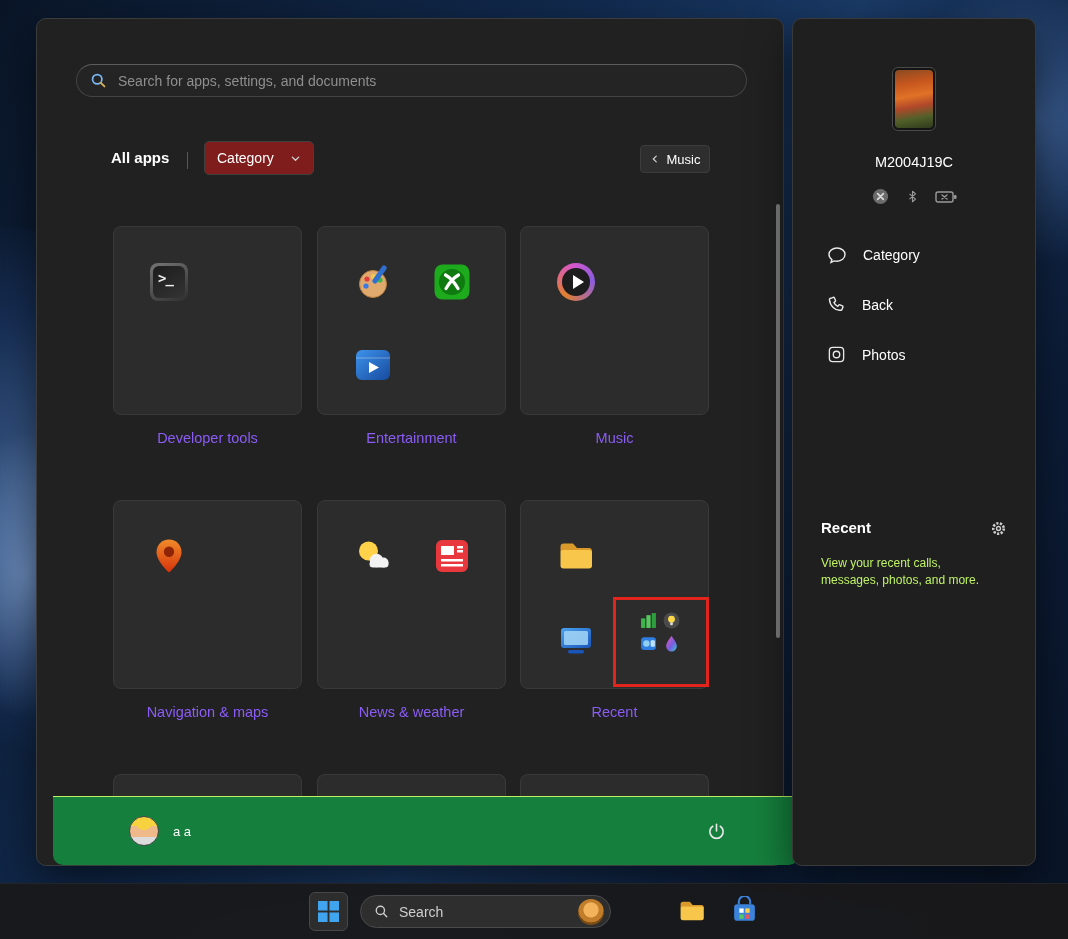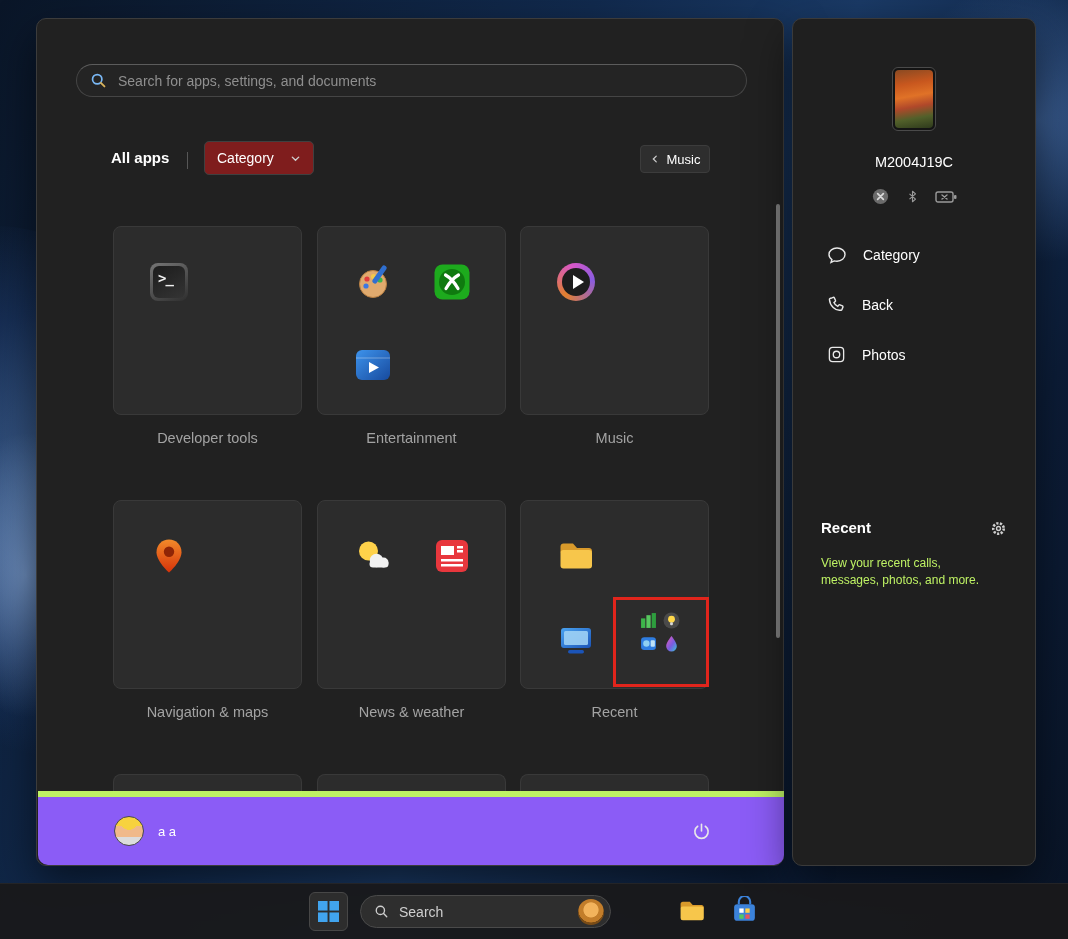--- a/index.html
+++ b/index.html
@@ -37,21 +37,21 @@
   .back-btn{position:absolute;left:603px;top:126px;width:70px;height:28px;box-sizing:border-box;
     background:#2e2e2e;border:1px solid #3c3c3c;border-radius:4px;display:flex;align-items:center;
     justify-content:center;gap:7px;color:#fff;font-size:13px;}
 
   .tile{position:absolute;width:189px;height:189px;box-sizing:border-box;background:#2c2c2c;
     border:1px solid #393939;border-radius:8px;}
   .t1{left:76px;top:207px}.t2{left:280px;top:207px}.t3{left:483px;top:207px}
   .t4{left:76px;top:481px}.t5{left:280px;top:481px}.t6{left:483px;top:481px}
   .t-part{height:25px !important;border-radius:8px 8px 0 0;border-bottom:none;}
   .t7{left:76px;top:755px}.t8{left:280px;top:755px}.t9{left:483px;top:755px}
-  .tile-label{position:absolute;width:189px;text-align:center;color:#a3a3a3;font-size:14.5px;}
+  .tile-label{position:absolute;width:189px;text-align:center;color:#8b5cf6;font-size:14.5px;}
   .l1{left:76px;top:411px}.l2{left:280px;top:411px}.l3{left:483px;top:411px}
   .l4{left:76px;top:685px}.l5{left:280px;top:685px}.l6{left:483px;top:685px}
 
   .ic{position:absolute;width:38px;height:38px;}
   .p-tl{left:36px;top:36px}.p-tr{left:115px;top:36px}.p-bl{left:36px;top:119px}
 
   
   .term{background:linear-gradient(150deg,#767676,#2e2e2e);border-radius:8px;}
   .term-inner{position:absolute;left:3px;top:3px;right:3px;bottom:3px;border-radius:6px;
     background:linear-gradient(150deg,#1c1c1c,#343434);color:#f0f0f0;
@@ -68,22 +68,22 @@
     conic-gradient(from 140deg,#39c7b2,#2f8fdd 30%,#1b57b8 55%,#2aa3c9 80%,#39c7b2);}
 
   
   .highlight-box{position:absolute;left:92px;top:96px;width:96px;height:90px;box-sizing:border-box;
     border:3px solid #e1251c;z-index:5;}
   .mini-grid{position:absolute;left:119px;top:111px;display:grid;
     grid-template-columns:17px 17px;grid-auto-rows:17px;gap:6px;z-index:4;}
   .mini-grid svg{display:block;}
 
   
-  .menu-footer{position:absolute;left:1px;bottom:0;width:100%;height:68px;background:#8b5cf6;
-    border-top:6px solid #bef264;border-radius:0 0 10px 10px;}
+  .menu-footer{position:absolute;left:16px;bottom:0;width:100%;height:68px;background:#15803d;
+    border-top:1px solid #bef264;border-radius:0 0 10px 10px;}
   .user-chip{position:absolute;left:62px;top:14px;height:40px;display:flex;align-items:center;
     gap:14px;padding:0 14px;border-radius:5px;}
   .avatar{width:30px;height:30px;border-radius:50%;border:1px solid #4a4a4a;box-sizing:border-box;
     background:radial-gradient(circle at 50% 16%,#f7d23e 0 30%,rgba(0,0,0,0) 31%),
     linear-gradient(180deg,#f7d23e 0 32%,#f0b98a 32% 72%,#dcdcdc 72%);}
   .user-name{color:#fff;font-size:13px;}
   .power-btn{position:absolute;right:64px;top:15px;width:38px;height:38px;border-radius:5px;
     display:flex;align-items:center;justify-content:center;}
   .scroll-thumb{position:absolute;left:739px;top:185px;width:4px;height:434px;background:#7b7b7b;
     border-radius:2px;}

